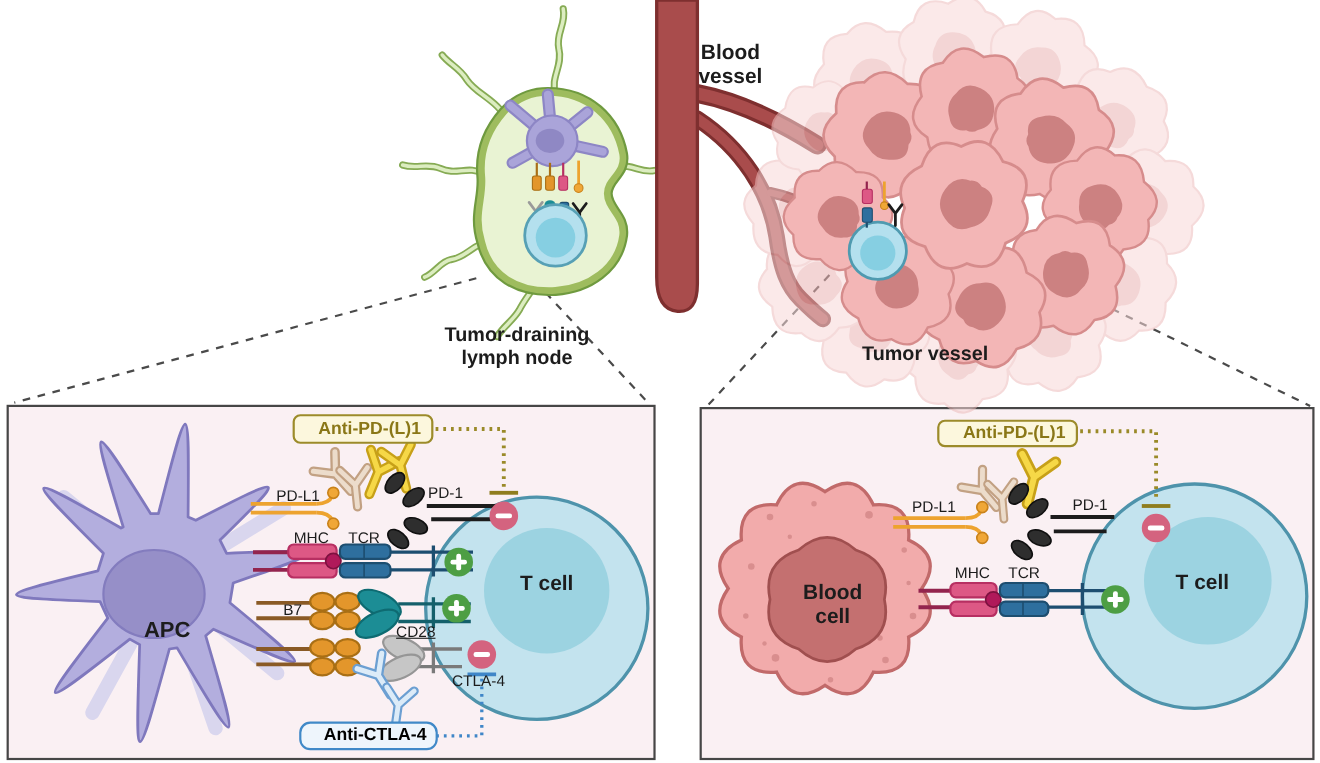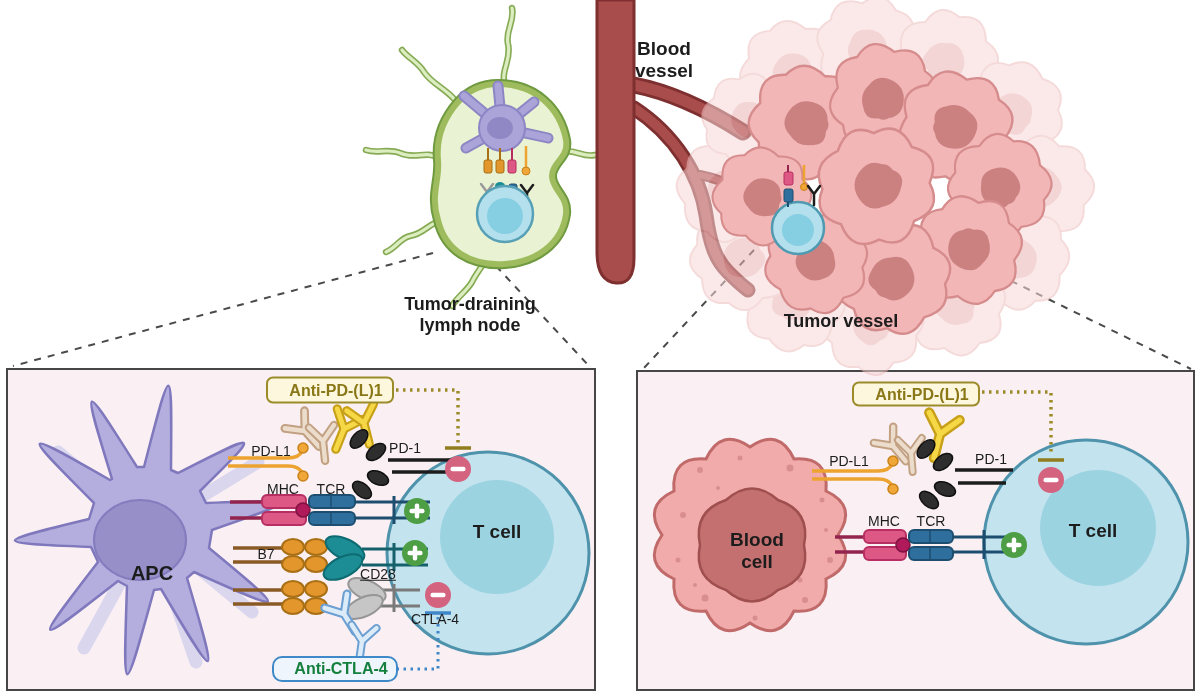--- a/index.html
+++ b/index.html
@@ -9,21 +9,21 @@
   .panel{position:absolute;background:#faf0f3;border:2.5px solid #464646;z-index:1;}
   .lbl{position:absolute;transform:translate(-50%,-50%);color:#1c1c1c;text-align:center;
        z-index:3;line-height:1.18;white-space:nowrap;}
   .wrap{white-space:normal;}
   .b{font-weight:700;}
   .s19{font-size:19px;} .s18{font-size:18px;} .s20{font-size:20px;margin-top:40px;} .s14{font-size:14px;}
   .tag{position:absolute;transform:translate(-50%,-50%);z-index:3;display:flex;
        align-items:center;justify-content:center;font-weight:700;font-size:16px;
        white-space:nowrap;padding-left:12px;}
   .tag-olive{background:#fcf7dd;border:2.5px solid #9c8b2a;color:#8a7717;border-radius:7px;}
-  .tag-blue{background:#eef5fc;border:2.5px solid #4089c8;color:#15803d;border-radius:10px;}
+  .tag-blue{background:#eef5fc;border:2.5px solid #4089c8;color:#000000;border-radius:10px;}
 </style>
 </head>
 <body>
 
 <div id="stage">
 
   <div class="panel" style="left:6px;top:368px;width:586px;height:319px;"></div>
   <div class="panel" style="left:636px;top:370px;width:555px;height:317px;"></div>
 
   <svg id="art" width="1200" height="694" viewBox="0 0 1200 694">

